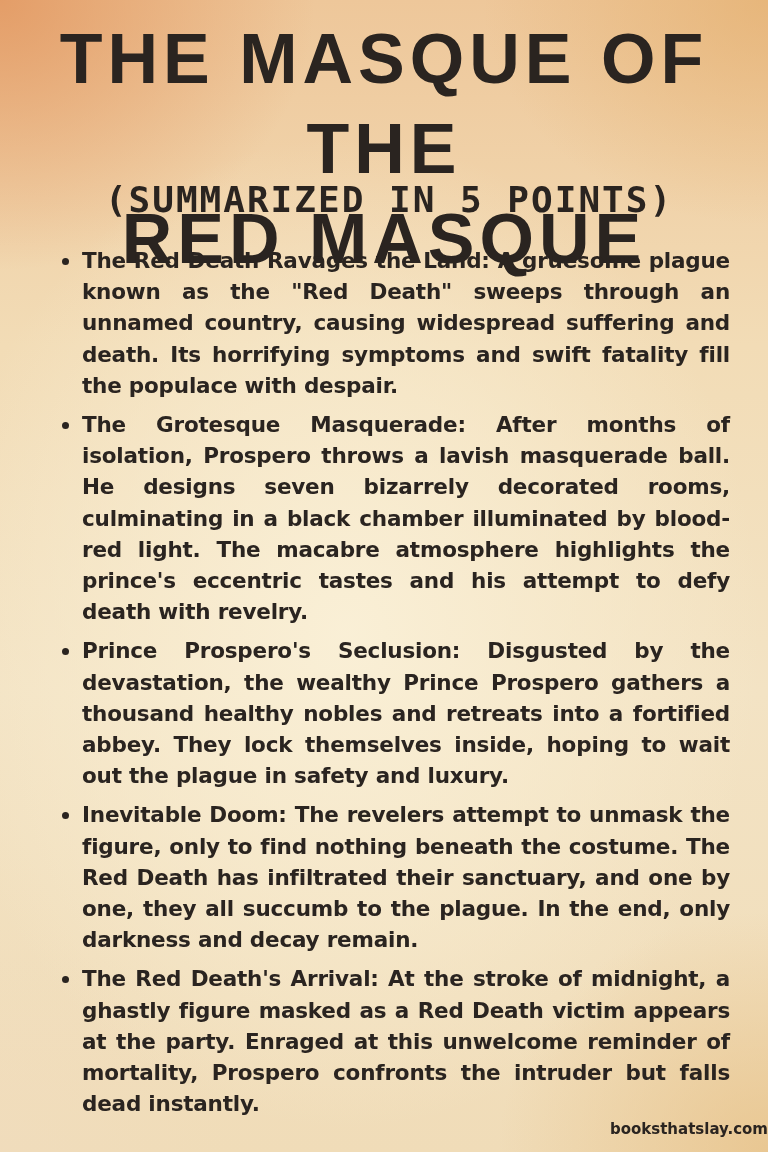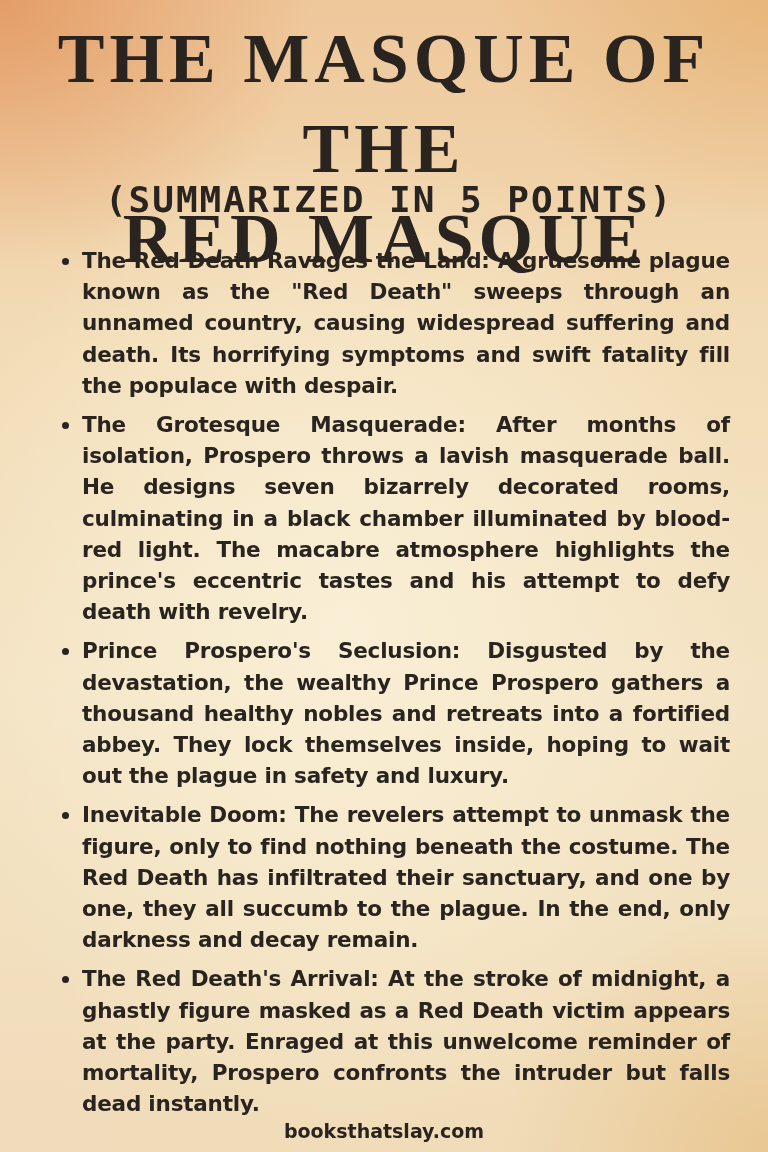--- a/index.html
+++ b/index.html
@@ -11,21 +11,21 @@
       radial-gradient(ellipse 380px 300px at 100% 0%, rgba(228,175,110,0.7) 0%, rgba(228,175,110,0) 75%),
       radial-gradient(ellipse 360px 320px at 100% 100%, rgba(230,190,130,0.7) 0%, rgba(230,190,130,0) 75%),
       radial-gradient(ellipse 300px 300px at 0% 100%, rgba(240,220,190,0.6) 0%, rgba(240,220,190,0) 75%),
       linear-gradient(180deg, #eec79a 0%, #f2dcb6 30%, #f3e3c4 60%, #f0dcb8 100%);
     color: #2a2420;
     font-family: "DejaVu Sans", sans-serif;
   }
   .title {
     position: absolute; left: 0; right: 0; top: 14px;
     text-align: center;
-    font-family: Liberation Serif, serif;
+    font-family: Liberation Sans, sans-serif;
     font-weight: bold;
     font-size: 70px; line-height: 90px;
     letter-spacing: 5px;
     margin: 0;
   }
   .subtitle {
     position: absolute; left: 0; right: 0; top: 180px;
     text-align: center;
     font-family: "DejaVu Sans Mono", monospace;
     font-weight: bold;
@@ -46,22 +46,22 @@
     letter-spacing: -0.2px;
     margin-top: 8px;
   }
   .bullet {
     position: absolute; left: 4px; top: 13px;
     width: 7px; height: 7px; border-radius: 50%;
     background: #2a2420;
   }
   .footer {
     position: absolute; left: 0; right: 0; top: 1120px;
-    text-align: center;
-    font-size: 19px; font-weight: bold;
+    text-align: right;
+    font-size: 15px; font-weight: bold;
   }
 </style>
 </head>
 <body>
 
 <h1 class="title">
   <span>THE MASQUE OF THE</span><br>
   <span>RED MASQUE</span>
 </h1>
 

